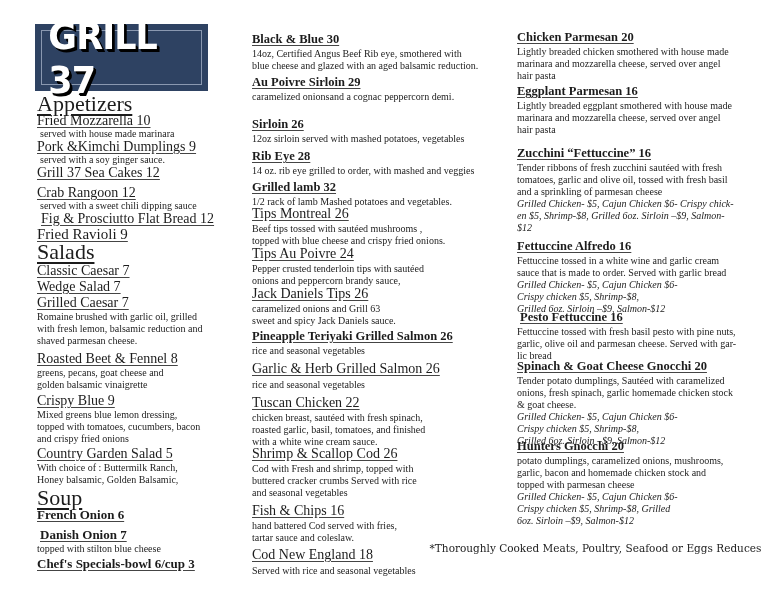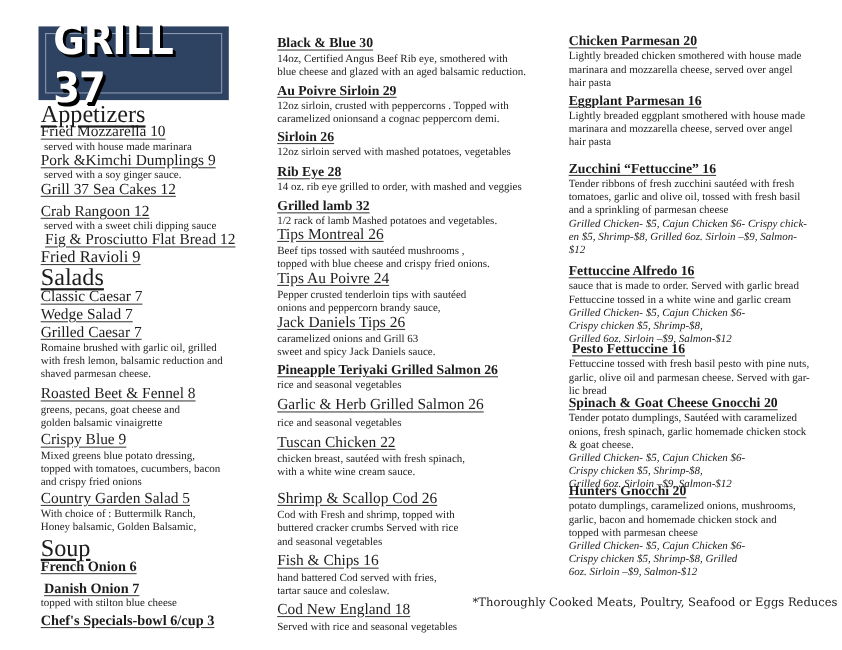--- a/index.html
+++ b/index.html
@@ -71,21 +71,21 @@
   </div>
 
   <span class="item-title t14 abs" style="top:352px;">Roasted Beet &amp; Fennel 8</span>
   <div class="abs" style="top:367px;">
     <span class="desc">greens, pecans, goat cheese and</span>
     <span class="desc">golden balsamic vinaigrette</span>
   </div>
 
   <span class="item-title t14 abs" style="top:394px;">Crispy Blue 9</span>
   <div class="abs" style="top:409px;">
-    <span class="desc">Mixed greens blue potato dressing,</span>
+    <span class="desc">Mixed greens blue lemon dressing,</span>
     <span class="desc">topped with tomatoes, cucumbers, bacon</span>
     <span class="desc">and crispy fried onions</span>
   </div>
 
   <span class="item-title t14 abs" style="top:447px;">Country Garden Salad 5</span>
   <div class="abs" style="top:462px;">
     <span class="desc">With choice of : Buttermilk Ranch,</span>
     <span class="desc">Honey balsamic, Golden Balsamic,</span>
   </div>
 
@@ -99,21 +99,20 @@
 
 <div id="col2" class="col">
   <span class="item-title t12b abs" style="top:33px;">Black &amp; Blue 30</span>
   <div class="abs" style="top:48px;">
     <span class="desc">14oz, Certified Angus Beef Rib eye, smothered with</span>
     <span class="desc">blue cheese and glazed with an aged balsamic reduction.</span>
   </div>
 
   <span class="item-title t12b abs" style="top:76px;">Au Poivre Sirloin 29</span>
   <div class="abs" style="top:91px;">
-    <span class="desc">12oz sirloin, crusted with peppercorns . Topped with</span>
     <span class="desc">caramelized onionsand a cognac peppercorn demi.</span>
   </div>
 
   <span class="item-title t12b abs" style="top:118px;">Sirloin 26</span>
   <span class="desc abs" style="top:133px;">12oz sirloin served with mashed potatoes, vegetables</span>
 
   <span class="item-title t12b abs" style="top:150px;">Rib Eye 28</span>
   <span class="desc abs" style="top:165px;">14 oz. rib eye  grilled to order, with mashed and veggies</span>
 
   <span class="item-title t12b abs" style="top:181px;">Grilled lamb 32</span>
@@ -139,20 +138,21 @@
 
   <span class="item-title t12b abs" style="top:330px;">Pineapple Teriyaki Grilled Salmon 26</span>
   <span class="desc abs" style="top:345px;">rice and seasonal vegetables</span>
 
   <span class="item-title t14 abs" style="top:362px;">Garlic &amp; Herb Grilled Salmon 26</span>
   <span class="desc abs" style="top:379px;">rice and seasonal vegetables</span>
 
   <span class="item-title t14 abs" style="top:396px;">Tuscan Chicken 22</span>
   <div class="abs" style="top:412px;">
     <span class="desc">chicken breast, sautéed with fresh spinach,</span>
+    <span class="desc">roasted garlic, basil, tomatoes, and finished</span>
     <span class="desc">with a white wine cream sauce.</span>
   </div>
 
   <span class="item-title t14 abs" style="top:447px;">Shrimp &amp; Scallop Cod 26</span>
   <div class="abs" style="top:463px;">
     <span class="desc"> Cod with Fresh and shrimp, topped with</span>
     <span class="desc">buttered cracker crumbs Served with rice</span>
     <span class="desc"> and seasonal vegetables</span>
   </div>
 
@@ -186,22 +186,22 @@
     <span class="desc">Tender ribbons of fresh zucchini sautéed with fresh</span>
     <span class="desc">tomatoes, garlic and olive oil, tossed with fresh basil</span>
     <span class="desc">and a sprinkling of parmesan cheese</span>
     <span class="desc-it">Grilled Chicken- $5,  Cajun Chicken $6- Crispy chick-</span>
     <span class="desc-it">en $5, Shrimp-$8, Grilled 6oz. Sirloin –$9, Salmon-</span>
     <span class="desc-it">$12</span>
   </div>
 
   <span class="item-title t12b abs" style="top:240px;">Fettuccine Alfredo 16</span>
   <div class="abs" style="top:255px;">
+    <span class="desc">Fettuccine tossed in a white wine and garlic cream</span>
     <span class="desc">sauce that is made to order.  Served with garlic bread</span>
-    <span class="desc">Fettuccine tossed in a white wine and garlic cream</span>
     <span class="desc-it">Grilled Chicken- $5,  Cajun Chicken $6-</span>
     <span class="desc-it">Crispy chicken $5, Shrimp-$8,</span>
     <span class="desc-it">Grilled 6oz. Sirloin –$9, Salmon-$12</span>
   </div>
 
   <span class="item-title t12b abs" style="top:311px;left:3px;">Pesto Fettuccine 16</span>
   <div class="abs" style="top:326px;">
     <span class="desc">Fettuccine tossed with fresh basil pesto with pine nuts,</span>
     <span class="desc">garlic, olive oil and parmesan cheese. Served with gar-</span>
     <span class="desc">lic bread</span>

